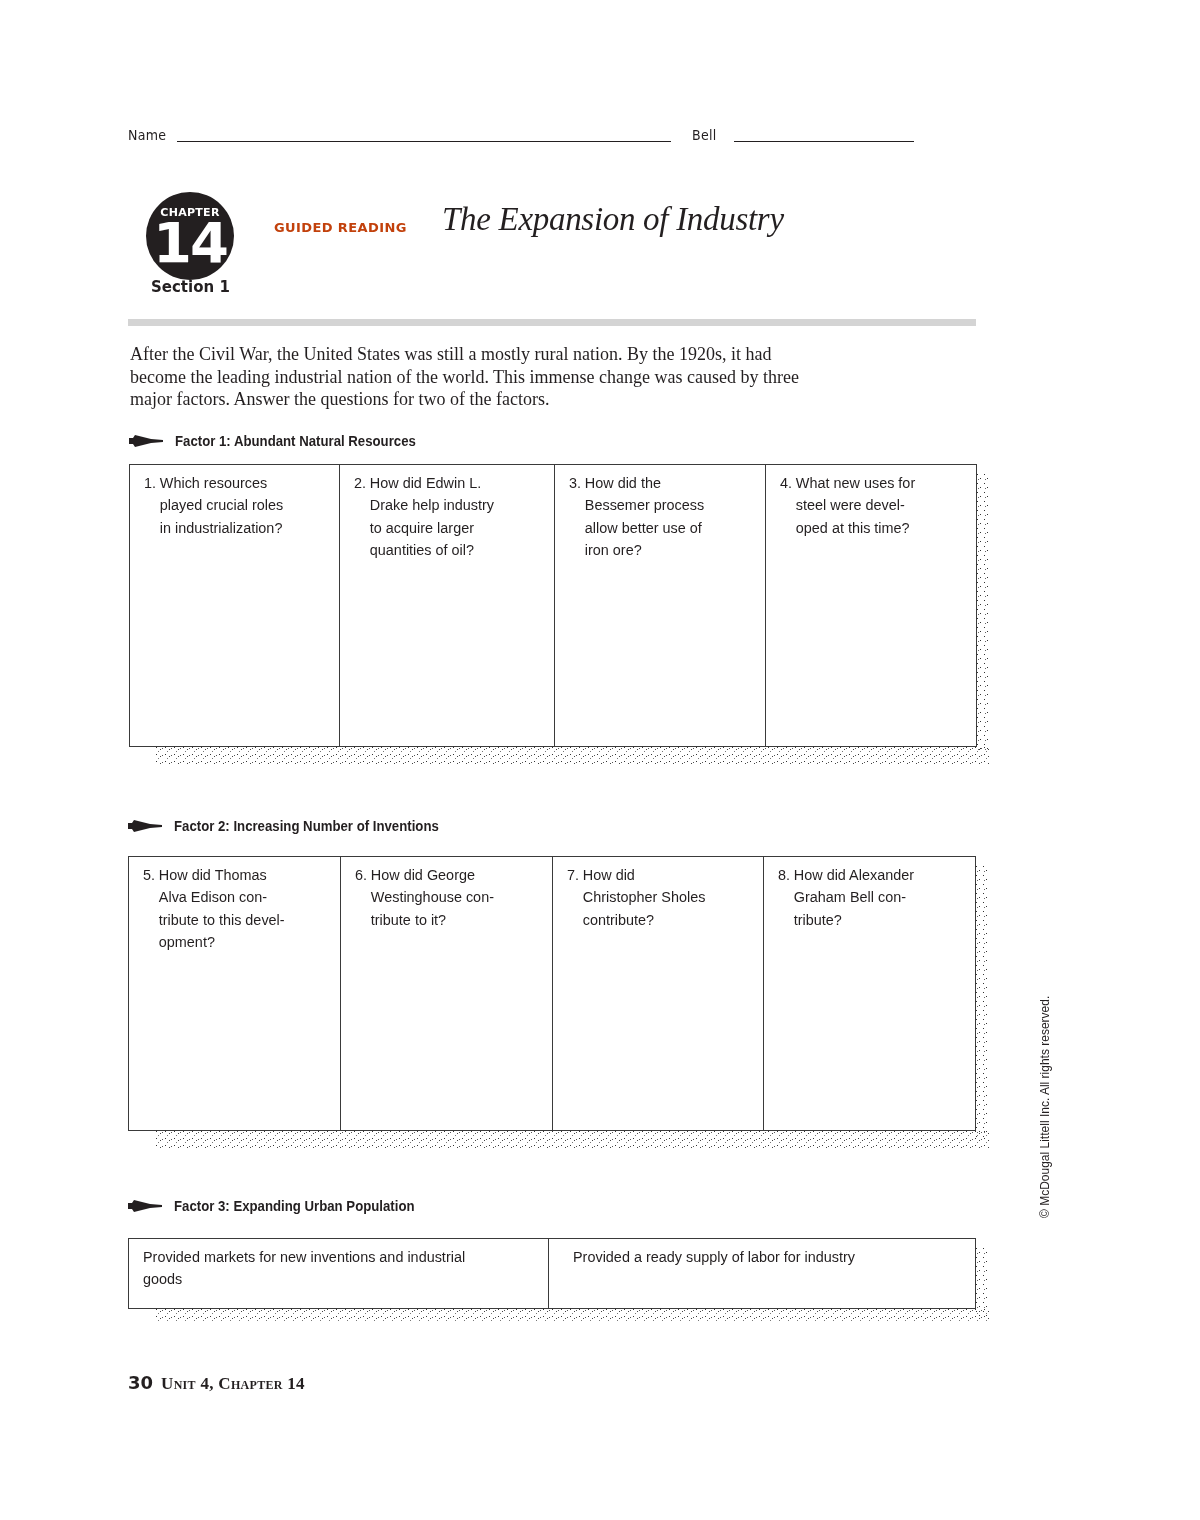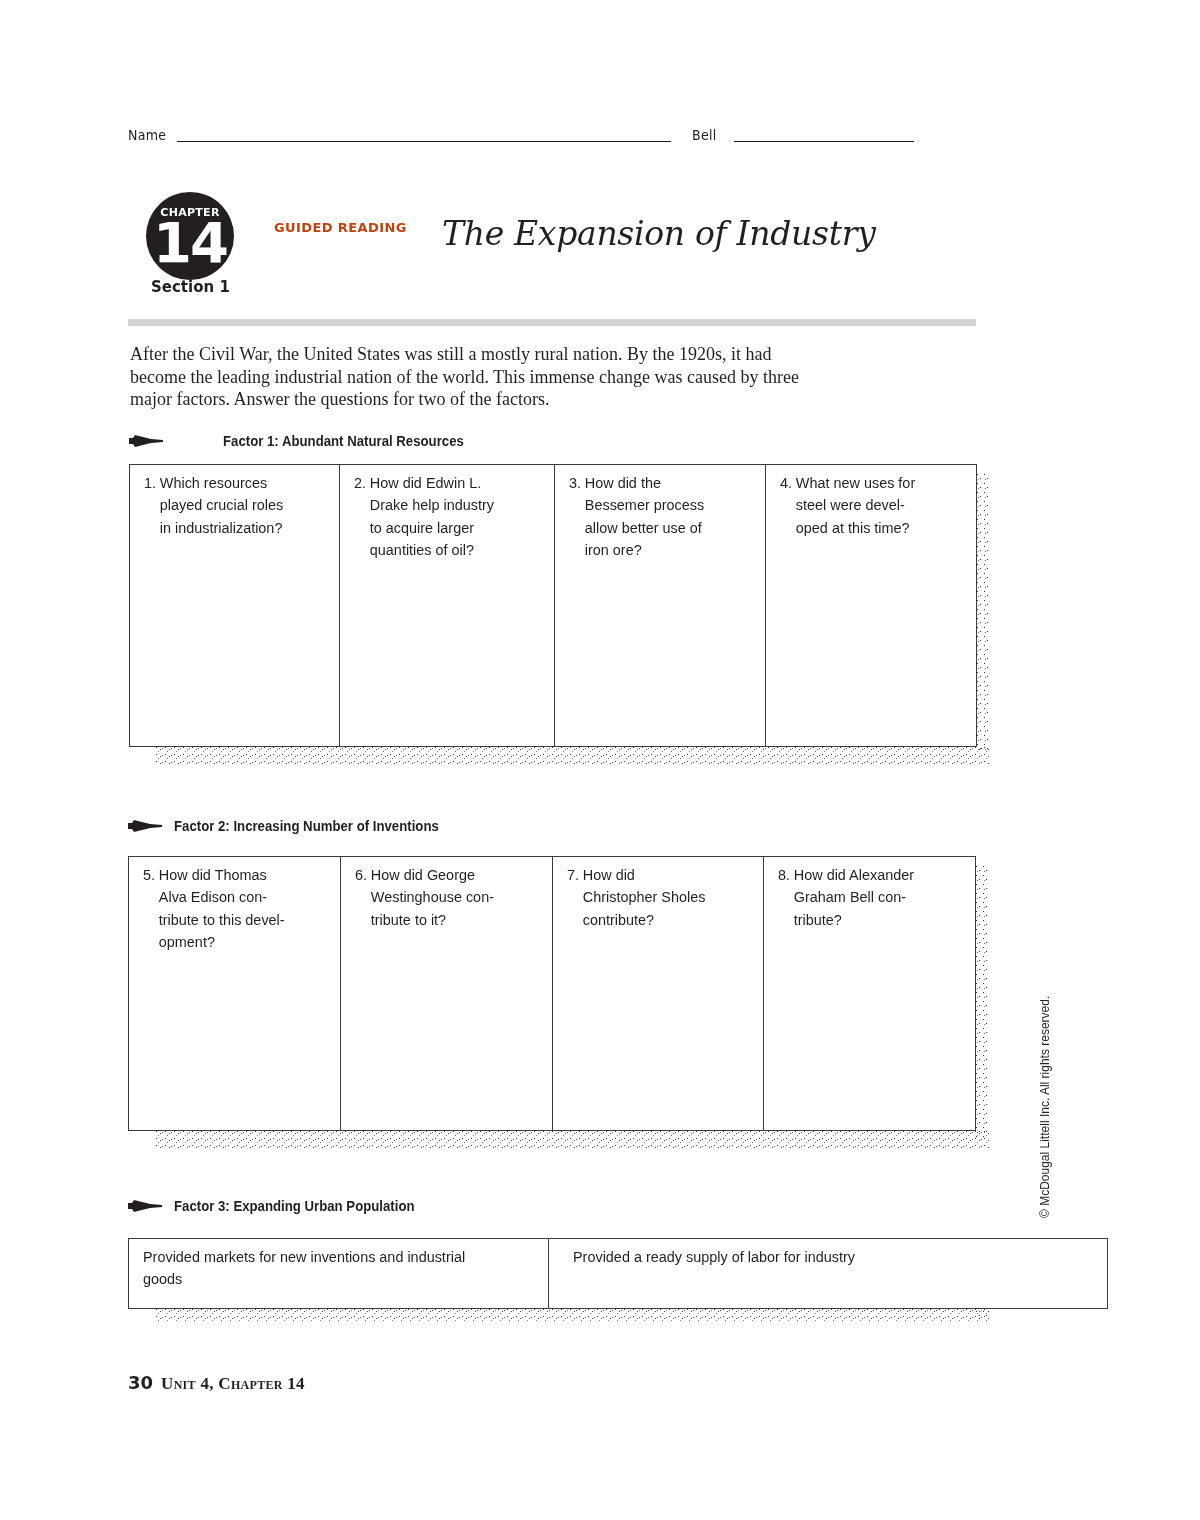--- a/index.html
+++ b/index.html
@@ -52,27 +52,27 @@
 <div class="abs field-label" style="left:692px; top:127px;">Bell</div>
 <div class="abs field-line" style="left:734px; top:141px; width:180px;"></div>
 
 <div class="abs badge" style="left:146px; top:192px;">
   <div class="ch">CHAPTER</div>
   <div class="num">14</div>
 </div>
 <div class="abs section-label" style="left:151px; top:278px;">Section 1</div>
 
 <div class="abs gr-label" style="left:274px; top:220px;">GUIDED READING</div>
-<div class="abs title" style="left:442px; top:214px;">The Expansion of Industry</div>
+<div class="abs title" style="left:442px; top:201px;font-family:Liberation Serif, serif;">The Expansion of Industry</div>
 
 <div class="abs rule" style="left:128px; top:319px; width:848px;"></div>
 
 <div class="abs intro" style="left:130px; top:343px;">After the Civil War, the United States was still a mostly rural nation. By the 1920s, it had become the leading industrial nation of the world. This immense change was caused by three major factors. Answer the questions for two of the factors.</div>
 
-<div class="abs factor" style="left:129px; top:432px;gap:48px;">
+<div class="abs factor" style="left:129px; top:432px;">
   <svg class="arrow" viewBox="0 0 36 14">
       <path d="M0 4 L4 4 L6 1 L14 3 L22 5 L34 6 L34 8 L22 9 L14 11 L6 13 L4 10 L0 10 Z" fill="#231f20"></path>
     </svg>
   <span class="ftext">Factor 1: Abundant  Natural Resources</span>
 </div>
 
 <div class="abs speckle-r" style="left:976px; top:472px; height:280px;">
   <svg width="14" height="280">
       <defs>
         <pattern id="sp1" width="7" height="9" patternUnits="userSpaceOnUse">
@@ -197,21 +197,21 @@
 <div class="abs speckle-r" style="left:975px; top:1246px; height:70px;">
   <svg width="14" height="70">
       <rect width="14" height="70" fill="url(#sp1)"></rect>
     </svg>
 </div>
 <div class="abs speckle-b" style="left:155px; top:1308px; width:835px;">
   <svg width="835" height="14">
       <rect width="835" height="14" fill="url(#sp2)"></rect>
     </svg>
 </div>
-<div class="abs qtable" style="left:128px; top:1238px; width:980px; height:71px;">
+<div class="abs qtable" style="left:128px; top:1238px; width:848px; height:71px;">
   <div class="qcell" style="width:420px; padding-left:14px;">
     <div class="qtext" style="width:110%;">
         <span class="qbody">Provided markets for new inventions and industrial
 goods</span>
       </div>
   </div>
   <div class="qcell" style="flex:1; padding-left:24px;">
     <div class="qtext" style="width:110%;">
         <span class="qbody">Provided a ready supply of labor for industry</span>
       </div>

